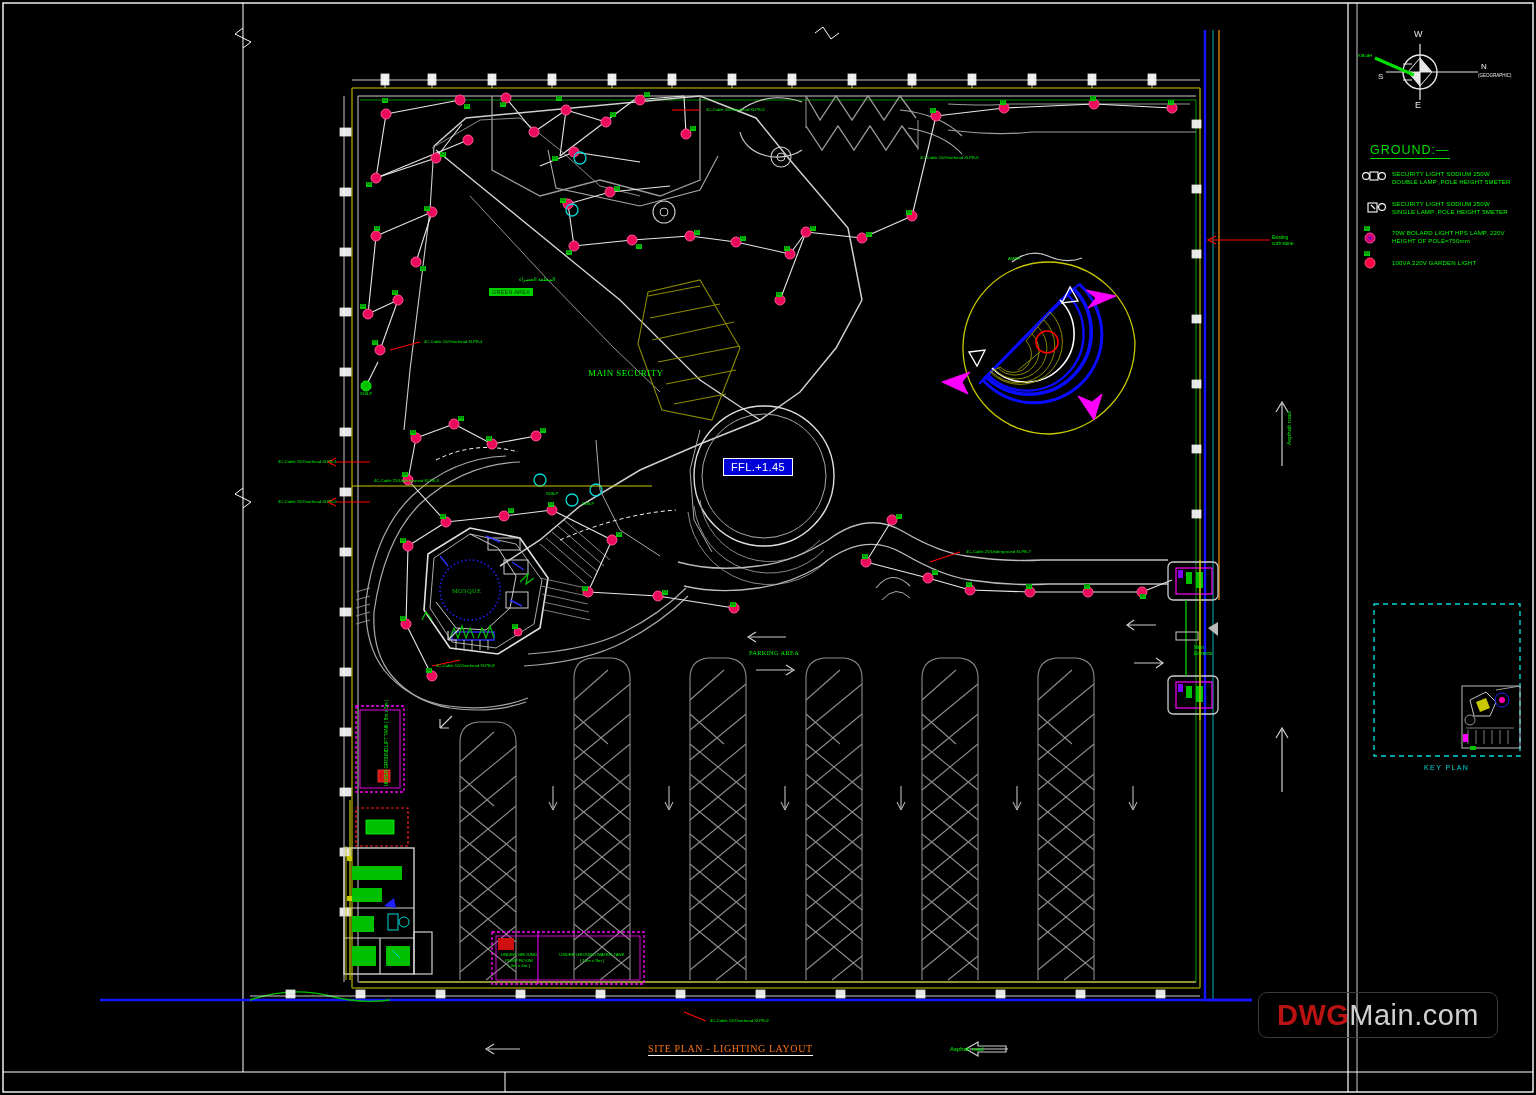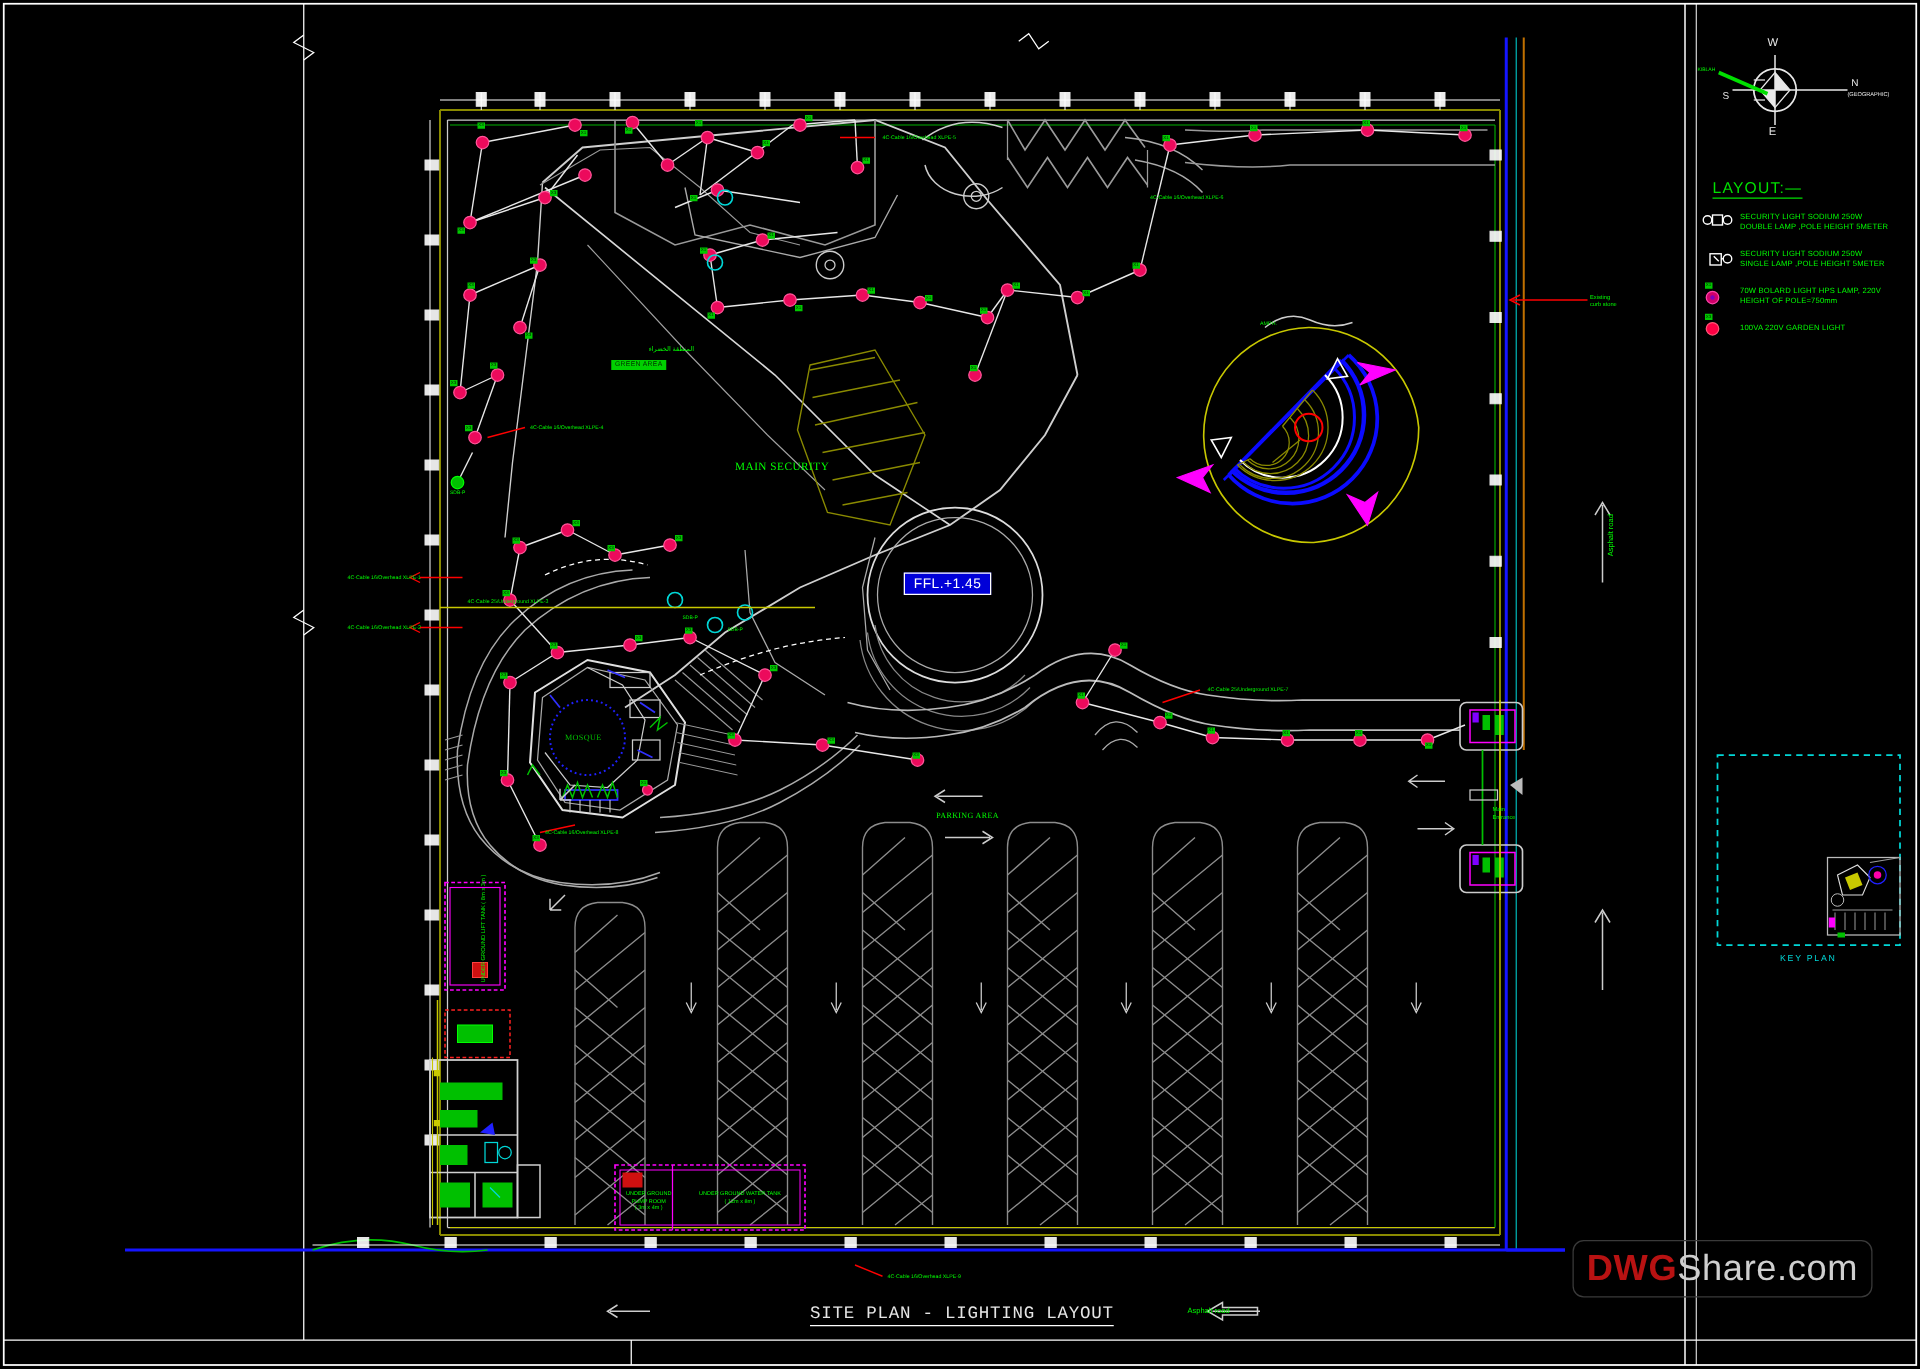--- a/index.html
+++ b/index.html
@@ -15,21 +15,21 @@
   .legendTitle{position:absolute;left:1370px;top:143px;color:#00e000;font-size:12.5px;letter-spacing:1px;
       border-bottom:1px solid #00e000;padding-bottom:1px;}
   .legRow{position:absolute;color:#00ff00;font-size:6.1px;line-height:8.2px;letter-spacing:.15px;}
   .ffl{position:absolute;left:723px;top:458px;background:#0000d8;border:1.5px solid #ffffff;
       color:#ffffff;font-size:11px;padding:2px 7px;letter-spacing:.4px;font-family:"Liberation Sans",sans-serif;}
   .mainbld{position:absolute;left:588px;top:368px;color:#00ff00;font-family:"Liberation Serif",serif;font-size:9px;letter-spacing:.4px;}
   .greenarea{position:absolute;left:489px;top:288px;background:#00d000;color:#003000;font-size:5.4px;padding:1px 3px;letter-spacing:.3px;}
   .rightsrv{position:absolute;left:519px;top:276px;color:#00ff00;font-size:5.2px;}
   .mosqueL{position:absolute;left:452px;top:587px;color:#00c000;font-family:"Liberation Serif",serif;font-size:6.5px;letter-spacing:.3px;}
   .parkL{position:absolute;left:749px;top:649px;color:#00ff00;font-size:6.4px;letter-spacing:.3px;font-family:"Liberation Serif",serif;}
-  .title{position:absolute;left:648px;top:1043px;color:#e5e5e5;font-family:Liberation Mono, monospace;font-size:14px;
+  .title{position:absolute;left:648px;top:1043px;color:#f97316;font-family:Liberation Serif, serif;font-size:10px;
       letter-spacing:.6px;border-bottom:1.2px solid #ffffff;padding-bottom:1px;}
   .keyplanL{position:absolute;left:1424px;top:764px;color:#00d7d7;font-size:7px;letter-spacing:1.4px;}
   .asphaltR{position:absolute;left:1286px;top:445px;color:#00ff00;font-size:6px;transform:rotate(-90deg);transform-origin:0 0;}
   .asphaltB{position:absolute;left:950px;top:1046px;color:#00ff00;font-size:6px;}
   .curbL{position:absolute;left:1272px;top:235px;color:#00ff00;font-size:4.6px;line-height:6px;}
   .mainentL{position:absolute;left:1194px;top:645px;color:#00ff00;font-size:4.6px;line-height:6px;}
   .vtank{position:absolute;color:#00ff00;font-size:4.6px;line-height:6.2px;transform-origin:0 0;}
   .ugL{position:absolute;color:#00ff00;font-size:4.4px;line-height:5.6px;text-align:center;}
   .cabL{position:absolute;color:#00ff00;font-size:4.2px;white-space:nowrap;}
   .sdbL{position:absolute;color:#00ff00;font-size:4px;}
@@ -668,21 +668,21 @@
 
     <line x1="1375" y1="58" x2="1414" y2="75" stroke="#00e000" stroke-width="3"></line>
   </svg>
   <span class="compassT" style="left:1414px;top:29px;font-size:9px">W</span>
   <span class="compassT" style="left:1415px;top:100px;font-size:9px">E</span>
   <span class="compassT" style="left:1378px;top:72px;font-size:8px">S</span>
   <span class="compassT" style="left:1481px;top:62px;font-size:8px">N</span>
   <span class="compassT" style="left:1478px;top:73px;font-size:4.5px">(GEOGRAPHIC)</span>
   <span class="compassT" style="left:1358px;top:53px;font-size:4px;color:#00ff00">KIBLAH</span>
 
-  <div class="legendTitle">LAYOUT:—</div>
+  <div class="legendTitle">GROUND:—</div>
   <svg class="layer">
 
     <g stroke="#ffffff" stroke-width="1.1" fill="none">
       <circle cx="1366" cy="176" r="3.4"></circle>
       <rect x="1370" y="172" width="8" height="8"></rect>
       <circle cx="1382" cy="176" r="3.4"></circle>
       <line x1="1369" y1="176" x2="1370" y2="176"></line>
       <line x1="1378" y1="176" x2="1379" y2="176"></line>
     </g>
 
@@ -788,16 +788,16 @@
 
   <div id="panel-labels">
       <div class="sdbL" style="left: 360px; top: 391px;">SDB-P</div>
       <div class="sdbL" style="left: 546px; top: 491px;">SDB-P</div>
       <div class="sdbL" style="left: 582px; top: 501px;">SDB-P</div>
     </div>
 
   <div class="title">SITE  PLAN - LIGHTING LAYOUT</div>
   <div class="wm">
     <span class="a">DWG</span>
-      <span class="b">Share.com</span>
+      <span class="b">Main.com</span>
   </div>
 
 </div>
 
 </body></html>

